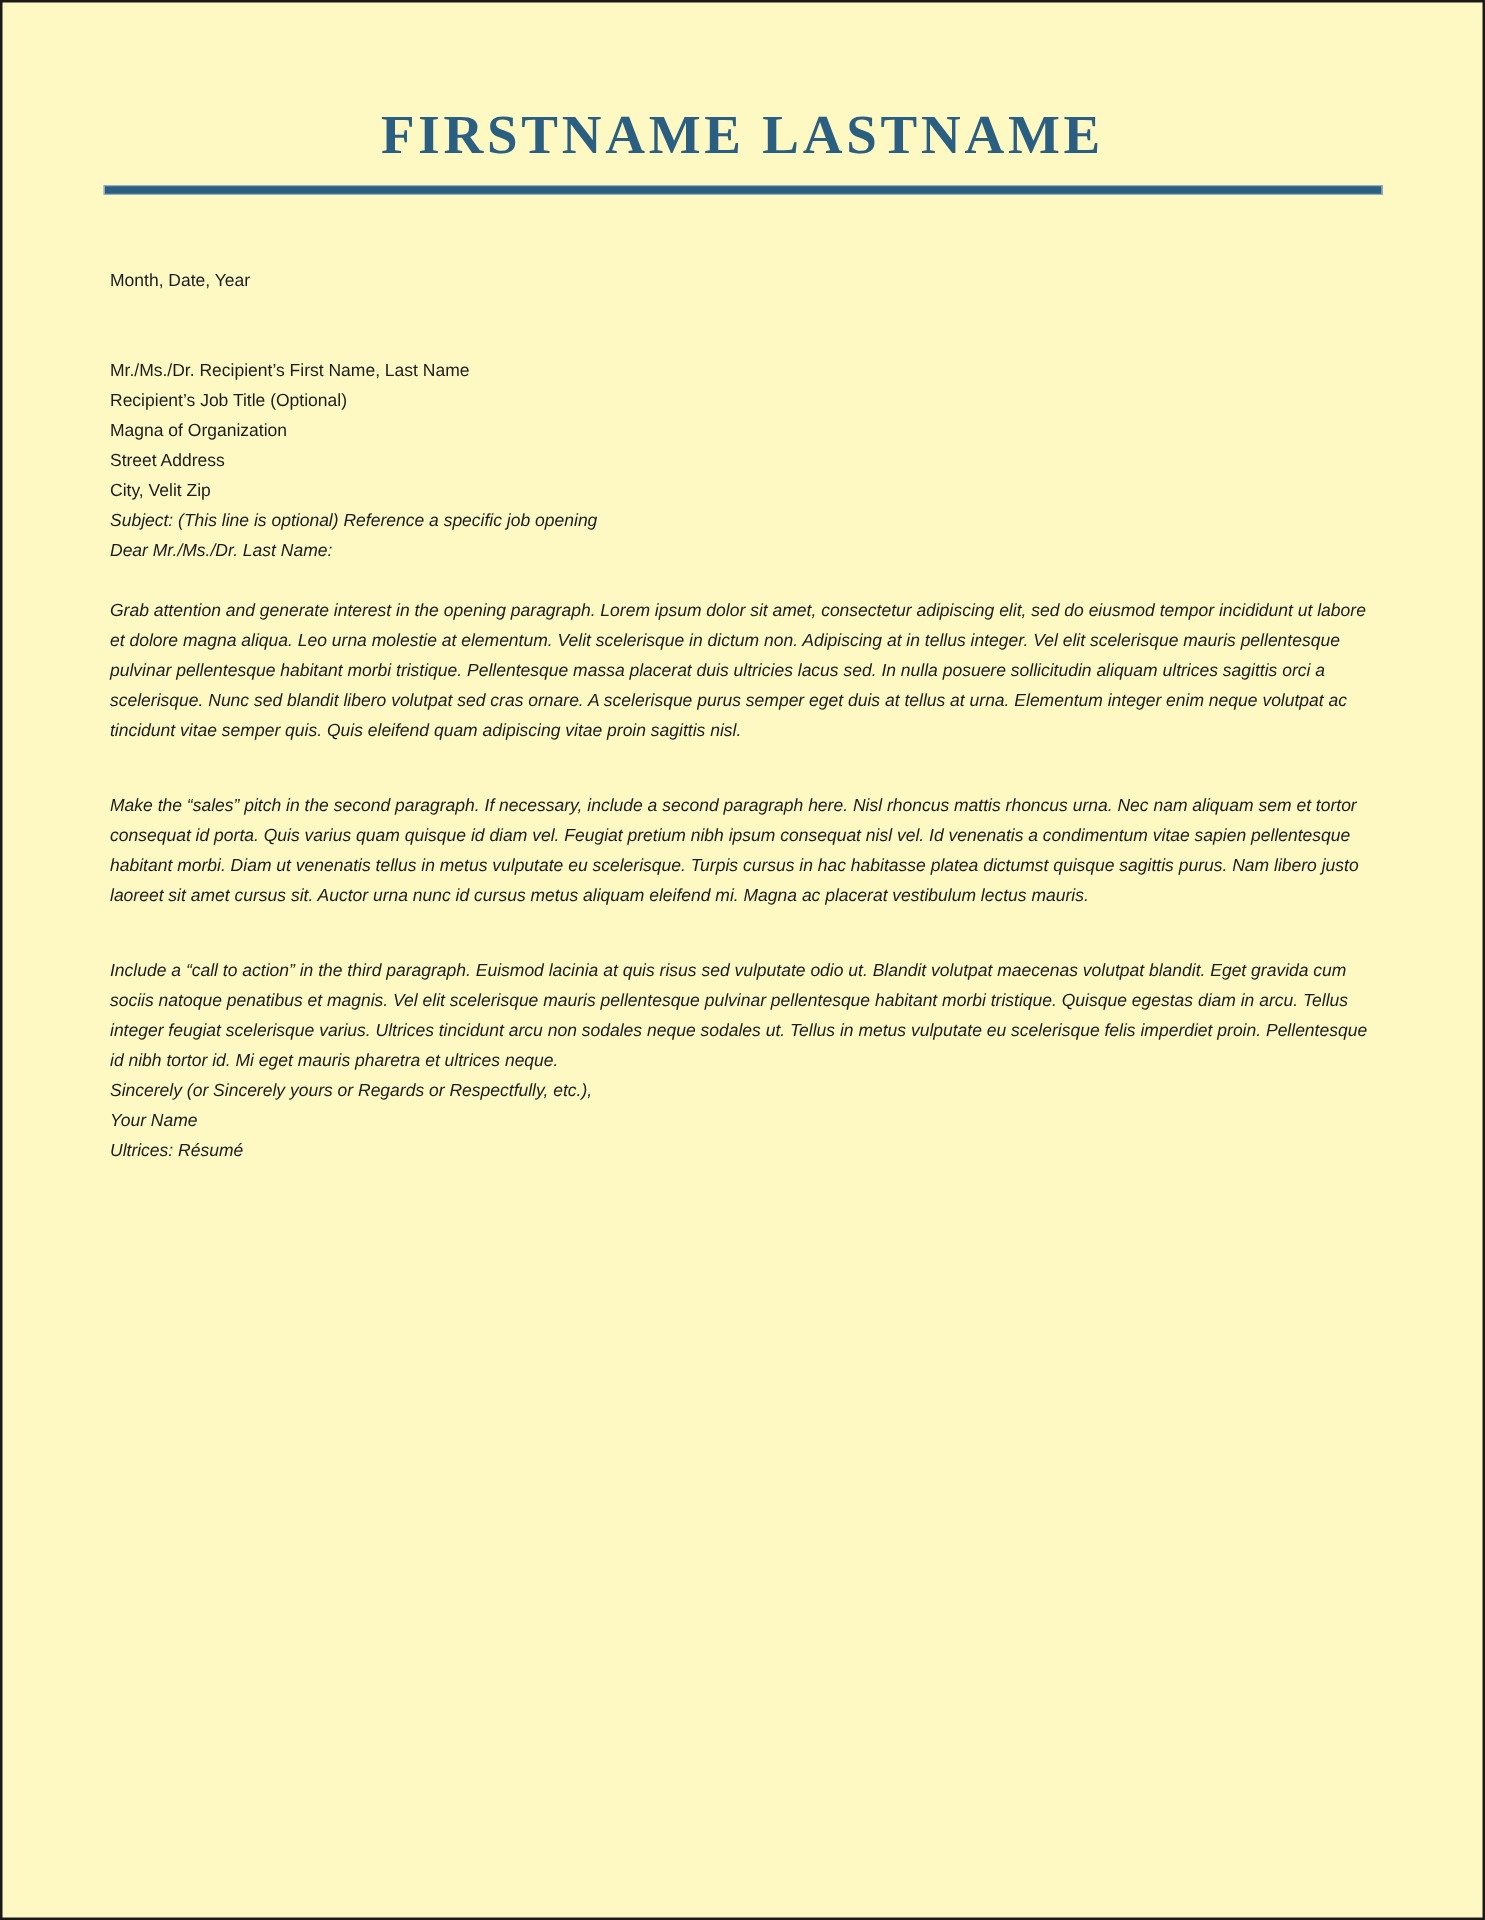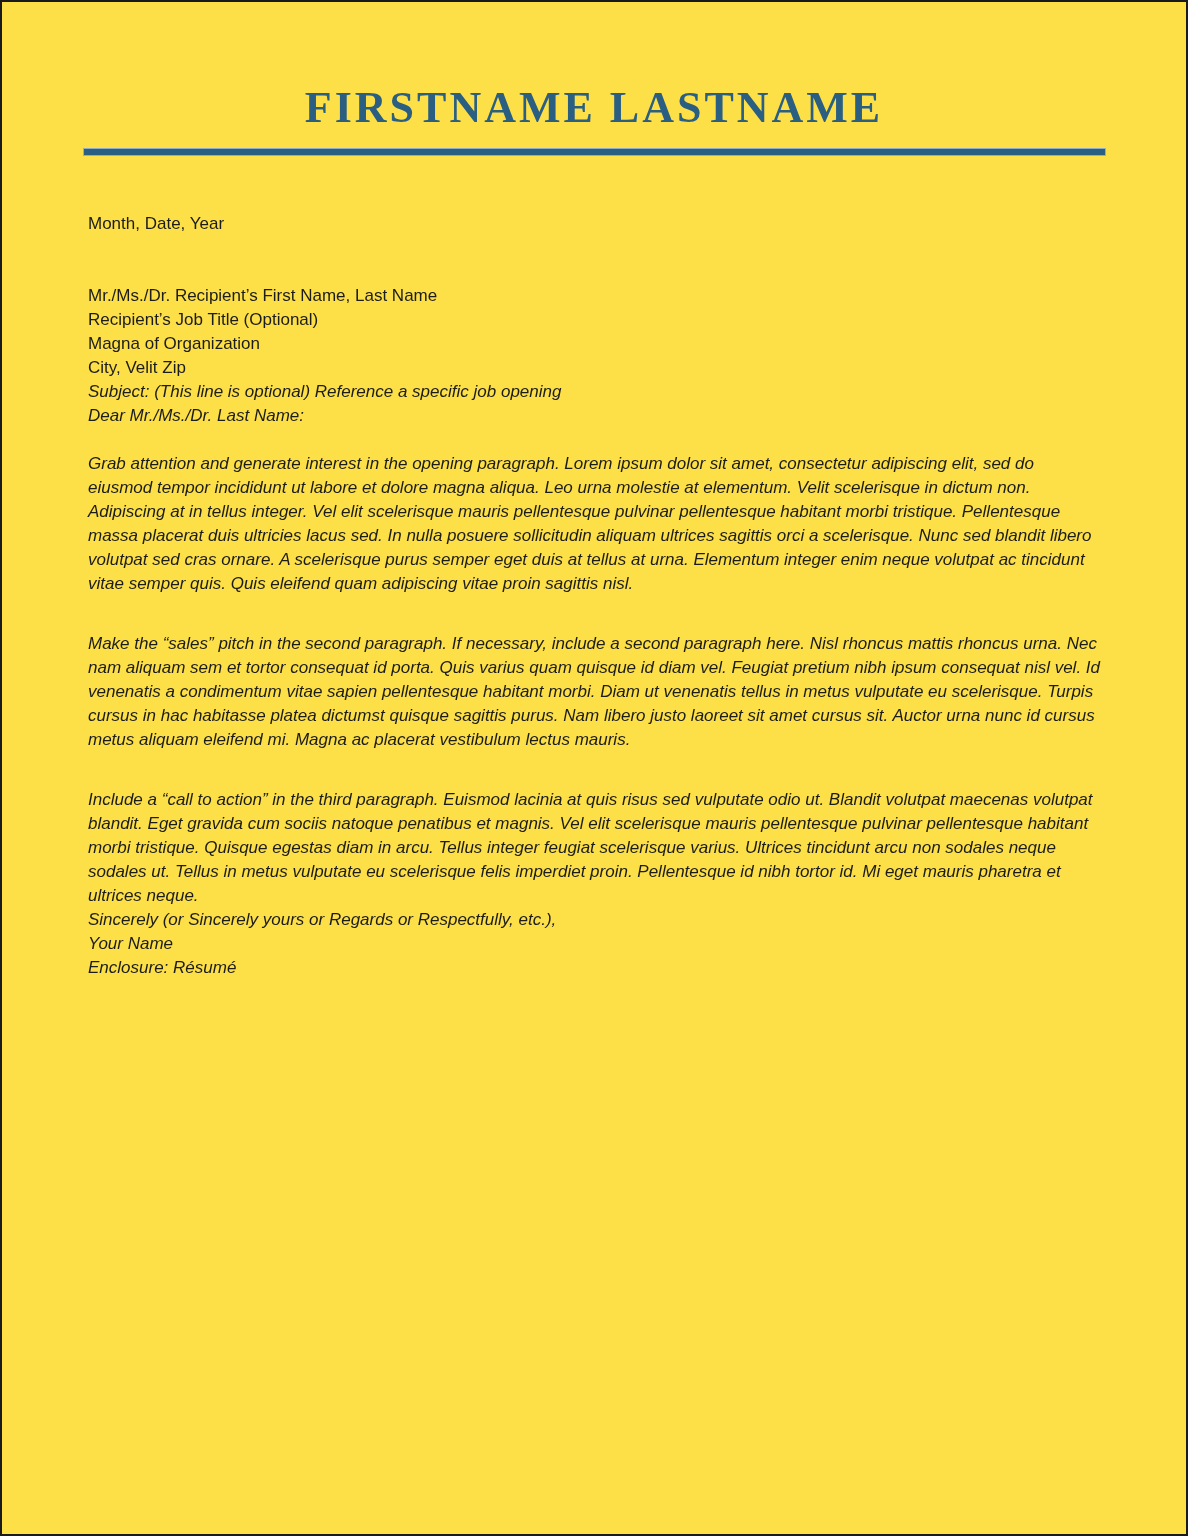--- a/index.html
+++ b/index.html
@@ -7,21 +7,21 @@
     padding: 0;
     background: #ffffff;
     font-family: "Liberation Sans", sans-serif;
   }
   .page {
     position: relative;
     width: 1188px;
     height: 1536px;
     box-sizing: border-box;
     border: 2px solid #1a1a1a;
-    background: #fde047;
+    background: #fef9c3;
     overflow: hidden;
   }
   
   .header { text-align: center; padding-top: 84px; }
   .name-title {
     margin: 0;
     font-family: "Liberation Serif", serif;
     font-weight: bold;
     font-size: 44px;
     line-height: 44px;
@@ -43,21 +43,21 @@
   .header-divider {
     width: 1021px;
     height: 6px;
     margin: 18px auto 0 auto;
     background: var(--accent, #2b5f82);
     border: 1px solid #8fb0c4;
   }
   
   .letter {
     padding: 56px 86px 0 86px;
-    font-size: 17px;
+    font-size: 14px;
     line-height: 24px;
     color: #1c1c1c;
     text-align: left;
   }
   .letter .line { margin: 0; }
   .gap-1 { margin-top: 24px; font-style: italic; }
   .gap-2 { margin-top: 48px; }
   .gap-3 { margin-top: 70px; font-style: italic; }
   .para { margin: 0; }
   .para + .para { margin-top: 36px; }
@@ -73,33 +73,34 @@
   </div>
 
   <div class="letter">
 
     <div class="line">Month, Date, Year</div>
 
     <div class="gap-2">
         <div class="line">Mr./Ms./Dr. Recipient’s First Name, Last Name</div>
         <div class="line">Recipient’s Job Title (Optional)</div>
         <div class="line">Magna of Organization</div>
+        <div class="line">Street Address</div>
         <div class="line">City, Velit Zip</div>
       </div>
 
     <div class="line gap-1">Subject: (This line is optional) Reference a specific job opening</div>
 
     <div class="line gap-1">Dear Mr./Ms./Dr. Last Name:</div>
 
     <div class="gap-1">
         <p class="para">Grab attention and generate interest in the opening paragraph. Lorem ipsum dolor sit amet, consectetur adipiscing elit, sed do eiusmod tempor incididunt ut labore et dolore magna aliqua. Leo urna molestie at elementum. Velit scelerisque in dictum non. Adipiscing at in tellus integer. Vel elit scelerisque mauris pellentesque pulvinar pellentesque habitant morbi tristique. Pellentesque massa placerat duis ultricies lacus sed. In nulla posuere sollicitudin aliquam ultrices sagittis orci a scelerisque. Nunc sed blandit libero volutpat sed cras ornare. A scelerisque purus semper eget duis at tellus at urna. Elementum integer enim neque volutpat ac tincidunt vitae semper quis. Quis eleifend quam adipiscing vitae proin sagittis nisl.</p>
         <p class="para">Make the “sales” pitch in the second paragraph. If necessary, include a second paragraph here. Nisl rhoncus mattis rhoncus urna. Nec nam aliquam sem et tortor consequat id porta. Quis varius quam quisque id diam vel. Feugiat pretium nibh ipsum consequat nisl vel. Id venenatis a condimentum vitae sapien pellentesque habitant morbi. Diam ut venenatis tellus in metus vulputate eu scelerisque. Turpis cursus in hac habitasse platea dictumst quisque sagittis purus. Nam libero justo laoreet sit amet cursus sit. Auctor urna nunc id cursus metus aliquam eleifend mi. Magna ac placerat vestibulum lectus mauris.</p>
         <p class="para">Include a “call to action” in the third paragraph. Euismod lacinia at quis risus sed vulputate odio ut. Blandit volutpat maecenas volutpat blandit. Eget gravida cum sociis natoque penatibus et magnis. Vel elit scelerisque mauris pellentesque pulvinar pellentesque habitant morbi tristique. Quisque egestas diam in arcu. Tellus integer feugiat scelerisque varius. Ultrices tincidunt arcu non sodales neque sodales ut. Tellus in metus vulputate eu scelerisque felis imperdiet proin. Pellentesque id nibh tortor id. Mi eget mauris pharetra et ultrices neque.</p>
       </div>
 
     <div class="line gap-1">Sincerely (or Sincerely yours or Regards or Respectfully, etc.),</div>
 
     <div class="line gap-3">Your Name</div>
 
-    <div class="line gap-1">Enclosure: Résumé</div>
+    <div class="line gap-1">Ultrices: Résumé</div>
 
   </div>
 </div>
 
 </body></html>

